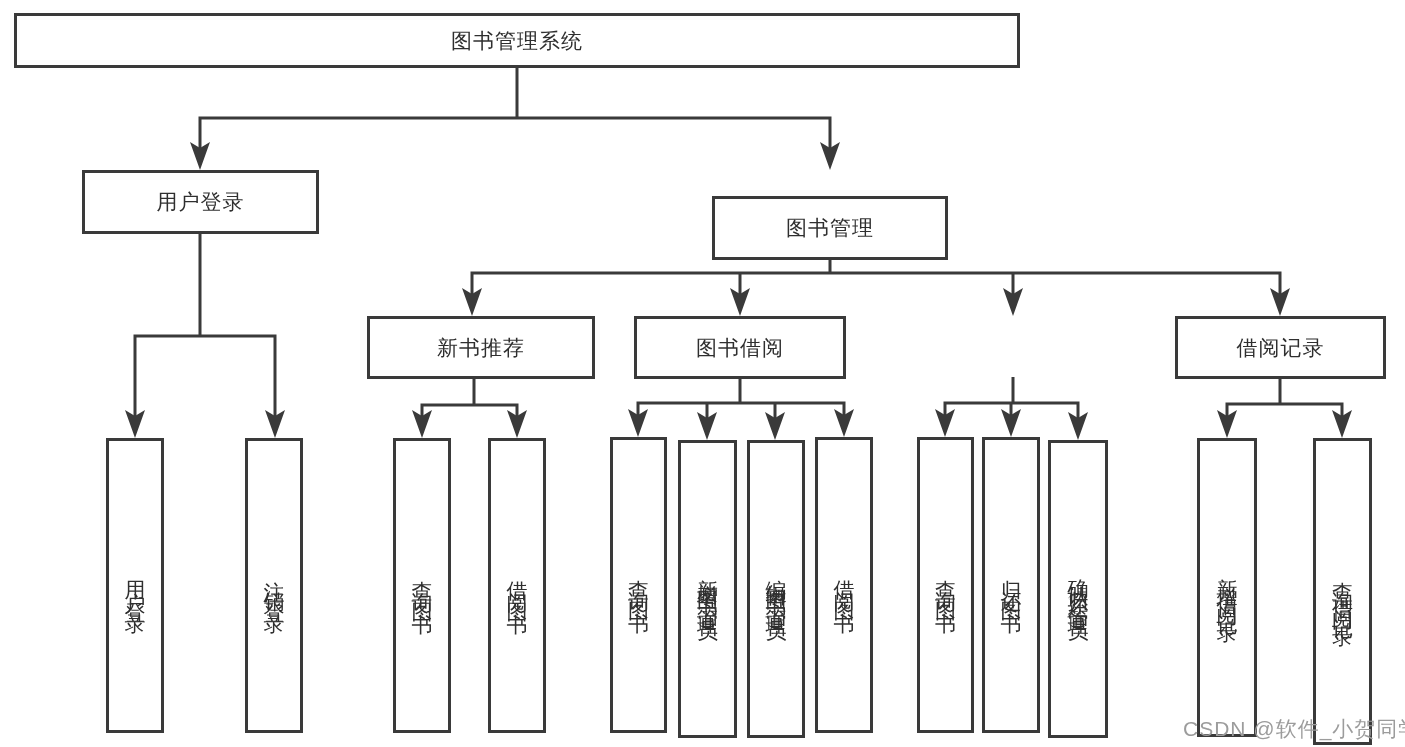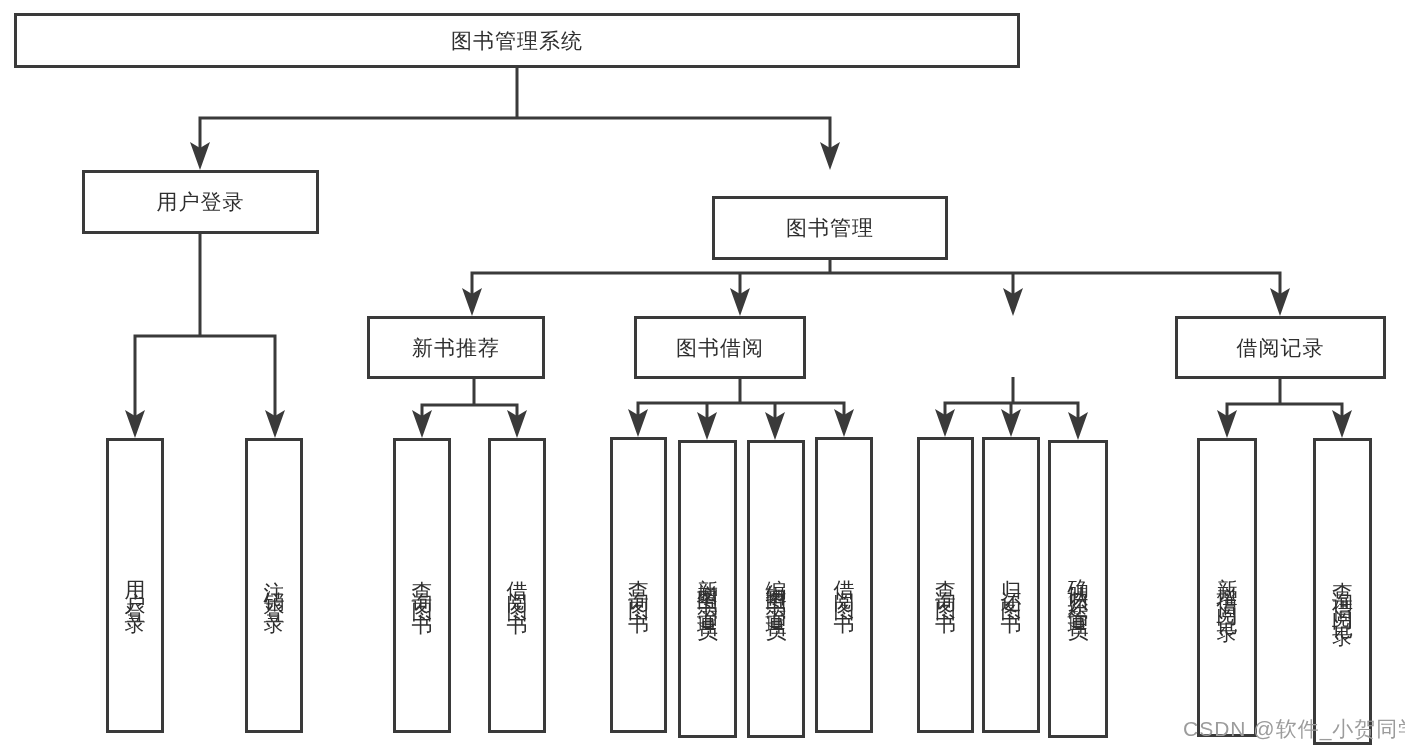--- a/index.html
+++ b/index.html
@@ -66,24 +66,24 @@
     <span>图书管理系统</span>
   </div>
 
   <div class="hbox" style="left:82px; top:170px; width:237px; height:64px;">
     <span>用户登录</span>
   </div>
   <div class="hbox" style="left:712px; top:170px; width:236px; height:64px;margin-top:26px;">
     <span>图书管理</span>
   </div>
 
-  <div class="hbox" style="left:367px; top:316px; width:178px; height:63px;">
+  <div class="hbox" style="left:367px; top:316px; width:228px; height:63px;">
     <span>新书推荐</span>
   </div>
-  <div class="hbox" style="left:634px; top:316px; width:172px; height:63px;">
+  <div class="hbox" style="left:634px; top:316px; width:212px; height:63px;">
     <span>图书借阅</span>
   </div>
   <div class="hbox" style="left:1175px; top:316px; width:211px; height:63px;">
     <span>借阅记录</span>
   </div>
 
   <div class="vbox" style="left:106px; top:438px; width:58px; height:295px;">
     <span class="ls11">用户登录</span>
   </div>
   <div class="vbox" style="left:245px; top:438px; width:58px; height:295px;">

